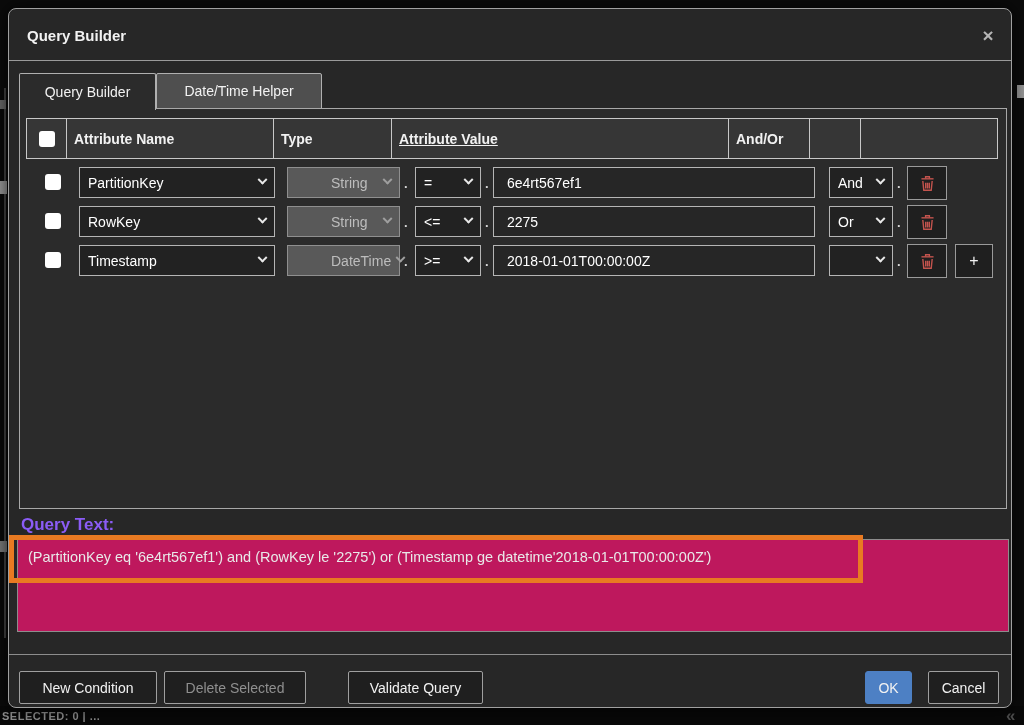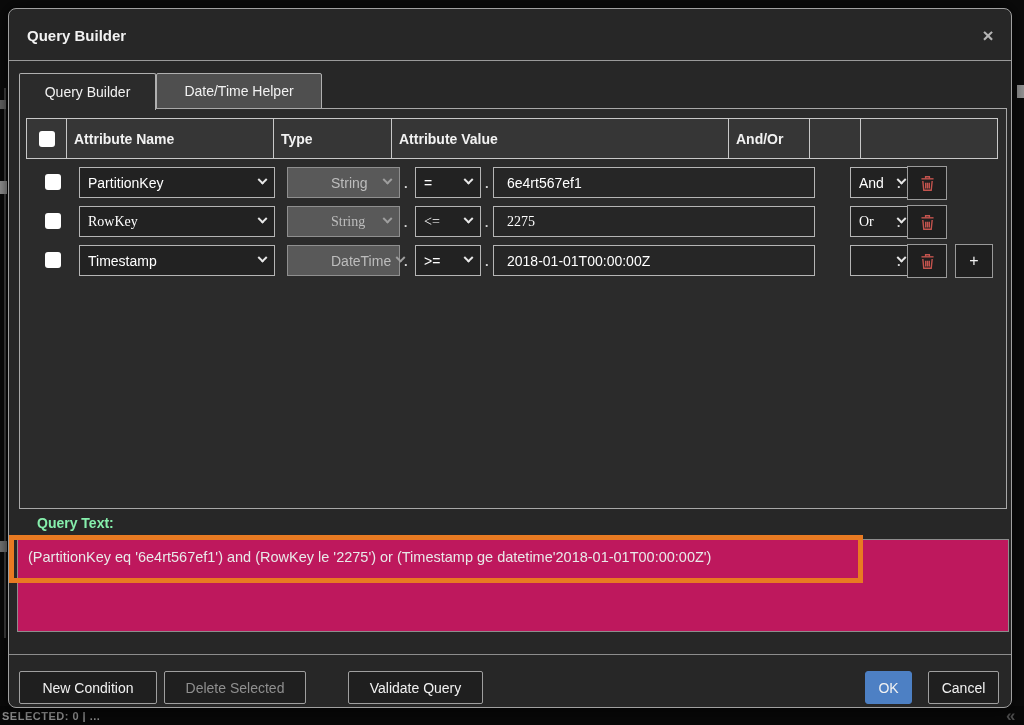--- a/index.html
+++ b/index.html
@@ -94,28 +94,28 @@
     border-right:1px solid #c8c8c8;
     display:flex; align-items:center;
     font-size:14px; font-weight:bold; color:#f2f2f2;
     padding-left:7px;
   }
   .th:last-child { border-right:none; }
   .th-check { width:40px; justify-content:center; padding-left:0; }
   .th-attr  { width:207px; }
   .th-type  { width:118px; }
   .th-op    { width:80px; padding-left:5px; }
-  .th-val   { width:337px; }
+  .th-val   { width:337px;text-decoration:underline; }
   .th-andor { width:81px; }
   .th-e1    { width:51px; }
   .th-e2    { width:49px; }
 
   
   .row { left:0; top:0; width:1004px; height:34px; z-index:4; }
-  .r1 { top:157px; } .r2 { top:196px;font-family:Liberation Serif, serif; } .r3 { top:235px; }
+  .r1 { top:157px; } .r2 { top:196px; } .r3 { top:235px; }
 
   .checkbox {
     width:16px; height:16px; background:#ffffff;
     border-radius:3px; cursor:pointer;
   }
   .c-check { left:36px; top:8px; }
   .th-check .checkbox { position:static; }
 
   .ctl {
     height:31px; top:1px;
@@ -135,36 +135,36 @@
     border-right:2px solid #e8e8e8; border-bottom:2px solid #e8e8e8;
     transform:rotate(45deg) translate(-2px,-2px);
     flex:none; margin-left:6px;
   }
   .select-dim .chev { border-color:#9f9f9f; }
 
   .c-attr  { left:70px;  width:196px; }
   .c-type  { left:278px; width:113px;padding-left:43px; }
   .c-op    { left:406px; width:66px; }
   .c-val   { left:484px; width:322px; background:#262626; border:1px solid #b5b5b5; padding:0 13px; cursor:text; }
-  .c-andor { left:820px; width:64px;margin-left:21px; }
+  .c-andor { left:820px; width:64px; }
   .dot { top:10px; color:#d8d8d8; font-size:13px; font-weight:bold; }
   .c-dot1 { left:395px; } .c-dot2 { left:476px; } .c-dot3 { left:888px; }
 
   .icon-btn {
     background:#1f1f1f; border:1px solid #9a9a9a;
     display:flex; align-items:center; justify-content:center;
     cursor:pointer; top:0; height:34px;
   }
   .c-trash { left:898px; width:40px; }
   .c-plus  { left:946px; width:38px; font-size:16px; color:#f2f2f2; }
 
   
   .query-label {
-    left:28px; top:506px;
-    font-size:14px; font-weight:bold; color:#86efac;
+    left:12px; top:506px;
+    font-size:17px; font-weight:bold; color:#8b5cf6;
   }
   .textarea {
     left:8px; top:530px; width:992px; height:93px;
     background:#be185d; border:1px solid #8d8d8d;
     font-size:14.5px; color:#e9e9e9;
     padding:9px 10px; cursor:text;
   }
   .orange-box {
     left:0; top:526px; width:854px; height:48px;
     border:5px solid #e87a22;

